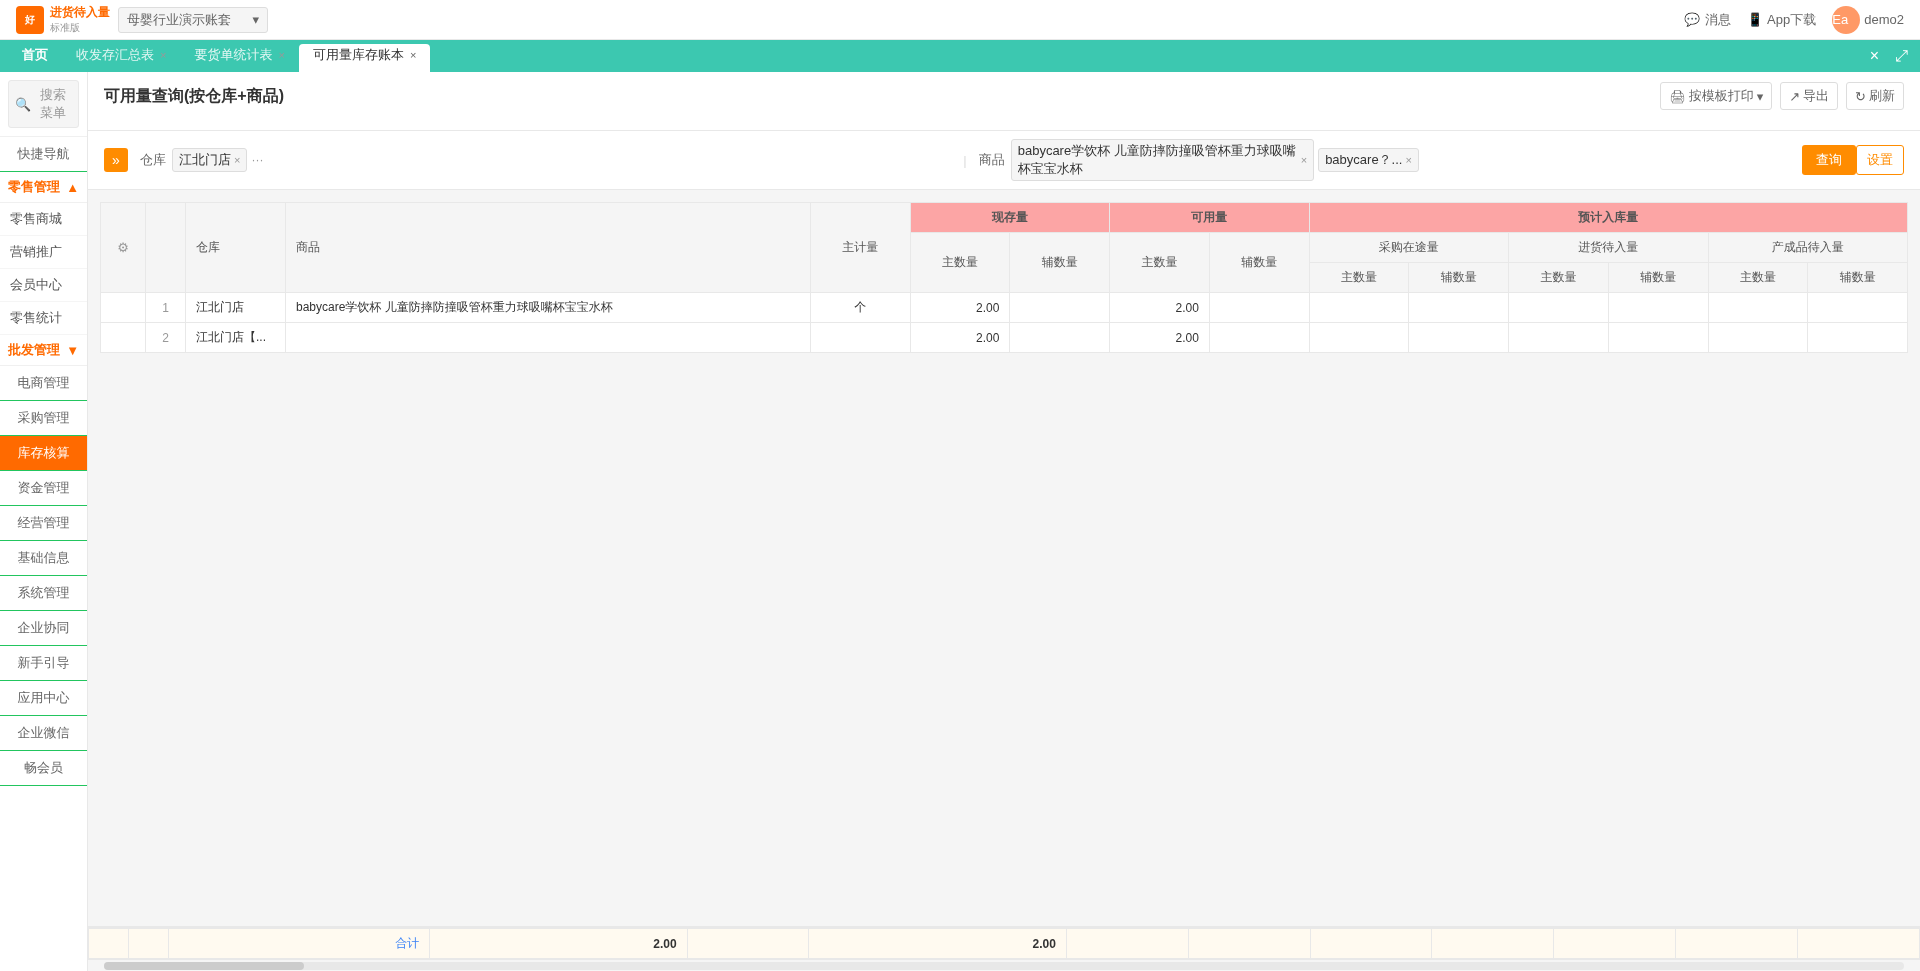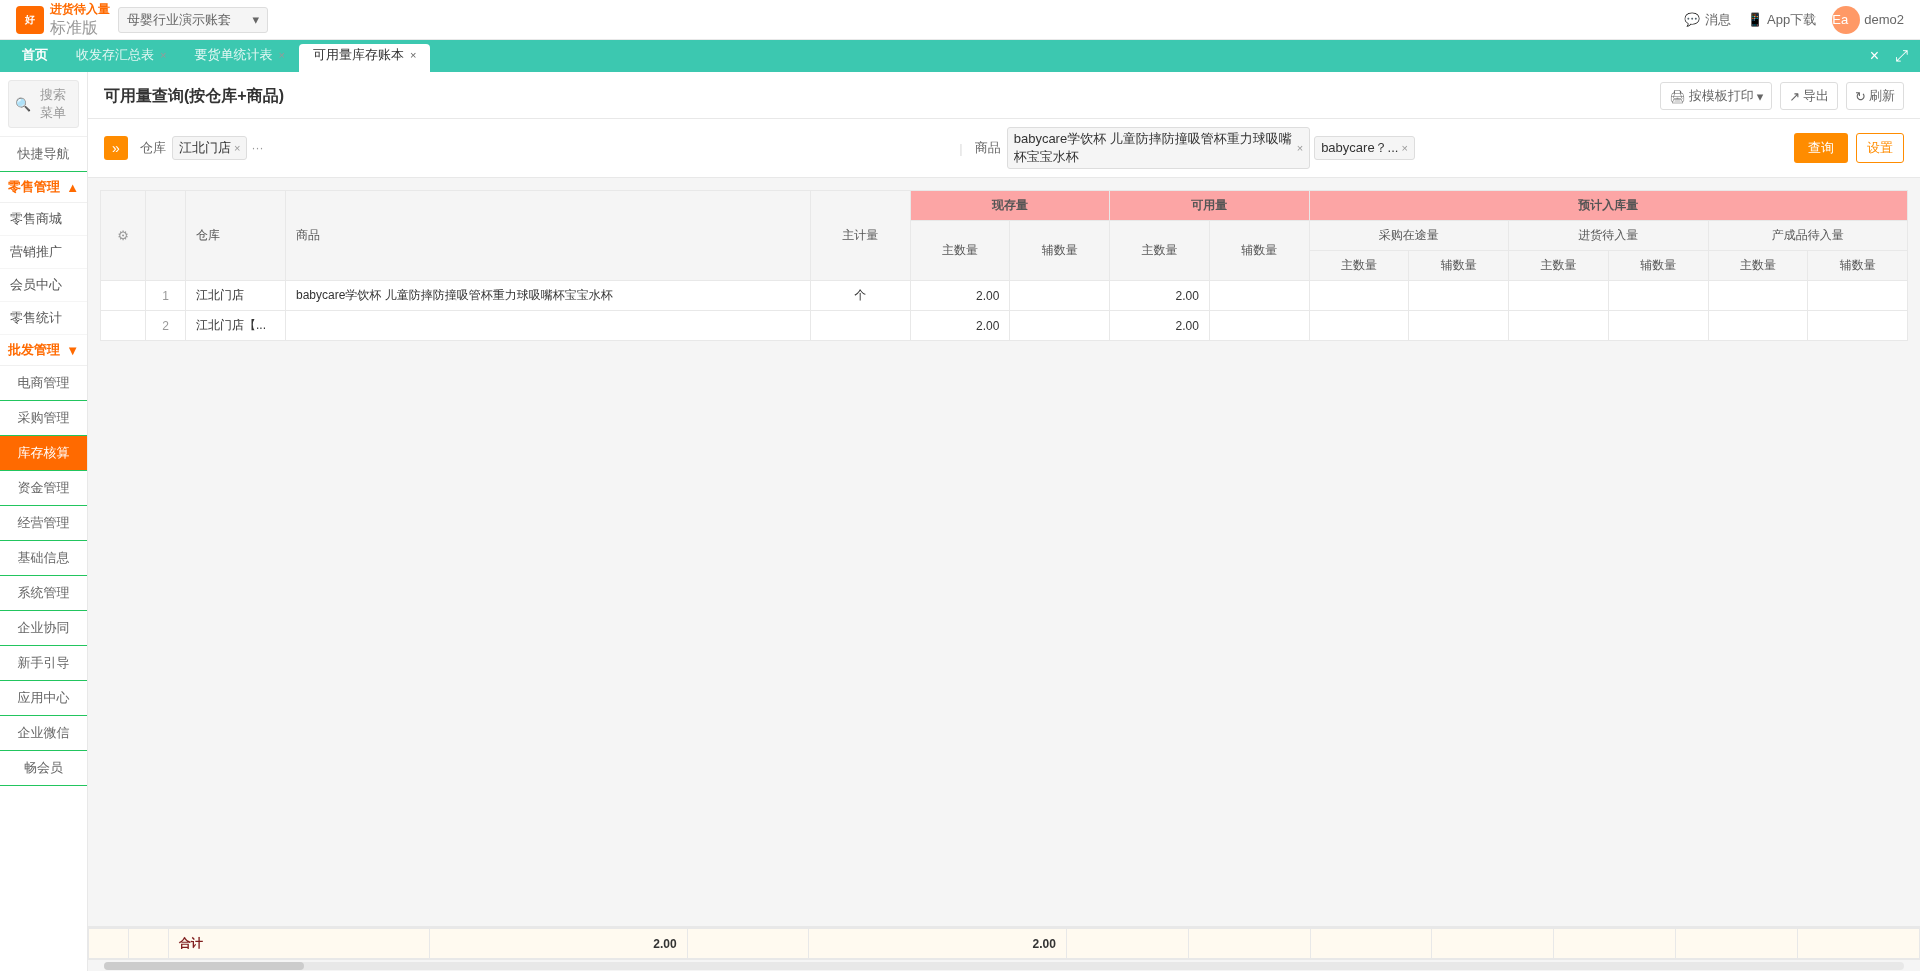--- a/index.html
+++ b/index.html
@@ -78,21 +78,21 @@
     .sidebar-nav-item.active { background: #ff6a00; color: #fff; }
     .sidebar-section { padding: 6px 8px; color: #ff6a00; font-size: 12px; font-weight: bold; display: flex; align-items: center; justify-content: space-between; border-bottom: 1px solid #f0f0f0; cursor: pointer; }
     .sidebar-sub-item { padding: 7px 10px; color: #555; font-size: 12px; cursor: pointer; border-bottom: 1px solid #f5f5f5; }
 
     
     .content-area { flex: 1; display: flex; flex-direction: column; overflow: hidden; background: #f5f5f5; }
 
     
     .page-header {
       background: #fff;
-      padding: 10px 16px 8px;
+      padding: 10px 16px 20px;
       border-bottom: 1px solid #e8e8e8;
       display: flex;
       align-items: center;
       justify-content: space-between;
       flex-shrink: 0;
     }
     .page-title { font-size: 16px; font-weight: bold; color: #333; }
     .page-header-actions { display: flex; align-items: center; gap: 8px; }
     .btn-template { display: flex; align-items: center; gap: 3px; color: #666; font-size: 12px; cursor: pointer; border: 1px solid #ddd; border-radius: 3px; padding: 4px 8px; background: #fff; }
     .btn-export { display: flex; align-items: center; gap: 3px; color: #666; font-size: 12px; cursor: pointer; border: 1px solid #ddd; border-radius: 3px; padding: 4px 8px; background: #fff; }
@@ -110,21 +110,21 @@
       flex-wrap: wrap;
     }
     .filter-expand-btn { background: #ff8c00; color: #fff; border: none; border-radius: 3px; width: 24px; height: 24px; cursor: pointer; display: flex; align-items: center; justify-content: center; font-size: 14px; flex-shrink: 0; }
     .filter-group { display: flex; align-items: center; gap: 6px; flex: 1; }
     .filter-label { color: #666; font-size: 13px; white-space: nowrap; }
     .filter-tags { display: flex; align-items: center; gap: 4px; flex-wrap: wrap; flex: 1; }
     .filter-tag { background: #f5f5f5; border: 1px solid #ddd; border-radius: 3px; padding: 2px 6px; color: #333; font-size: 12px; display: flex; align-items: center; gap: 3px; }
     .filter-tag .tag-close { cursor: pointer; color: #999; font-size: 11px; }
     .filter-more { color: #999; cursor: pointer; font-size: 12px; }
     .filter-divider { color: #ddd; }
-    .filter-actions { display: flex; gap: 8px; flex-shrink: 0; }
+    .filter-actions { display: flex; gap: 0; flex-shrink: 0; }
     .btn-query { background: #ff8c00; color: #fff; border: none; border-radius: 3px; padding: 5px 14px; cursor: pointer; font-size: 13px; }
     .btn-setting { background: #fff; color: #ff8c00; border: 1px solid #ff8c00; border-radius: 3px; padding: 5px 10px; cursor: pointer; font-size: 13px; }
 
     
     .table-area { flex: 1; overflow: auto; padding: 12px; }
     .data-table { width: 100%; border-collapse: collapse; background: #fff; border: 1px solid #e8e8e8; }
     .data-table th, .data-table td { border: 1px solid #e8e8e8; padding: 6px 10px; text-align: center; font-size: 12px; white-space: nowrap; }
     .data-table thead th { background: #f5f5f5; color: #555; font-weight: normal; }
     .data-table thead .th-group { background: #fca5a5; font-weight: bold; }
     .data-table tbody tr td { color: #333; }
@@ -144,21 +144,21 @@
   </style>
 </head>
 <body>
 
 <div class="top-bar">
   <div class="top-bar-left">
     <div class="logo-area">
       <div class="logo-icon">好</div>
       <div>
         <div style="font-size:12px;font-weight:bold;color:#ff6a00;">进货待入量</div>
-        <div style="font-size:16px;color:#999;">标准版</div>
+        <div style="font-size:10px;color:#999;">标准版</div>
       </div>
     </div>
     <div class="industry-select">
       <span>母婴行业演示账套</span>
       <span>▾</span>
     </div>
   </div>
   <div class="top-bar-right">
     <div class="top-right-item">
       <span>💬</span>
@@ -393,21 +393,21 @@
           </tbody>
       </table>
     </div>
 
     <div class="table-footer">
       <table class="data-table" style="background:#fffaf0;">
         <tbody>
           <tr>
             <td style="width:40px;"></td>
             <td style="width:40px;"></td>
-            <td colspan="3" style="text-align:left; font-weight:bold; color:#7f1d1d;">合计</td>
+            <td colspan="3" style="text-align:right; font-weight:normal; color:#3b82f6;">合计</td>
             <td style="text-align:right; font-weight:bold;">2.00</td>
             <td></td>
             <td style="text-align:right; font-weight:bold;">2.00</td>
             <td></td>
             <td></td>
             <td></td>
             <td></td>
             <td></td>
             <td></td>
             <td></td>

